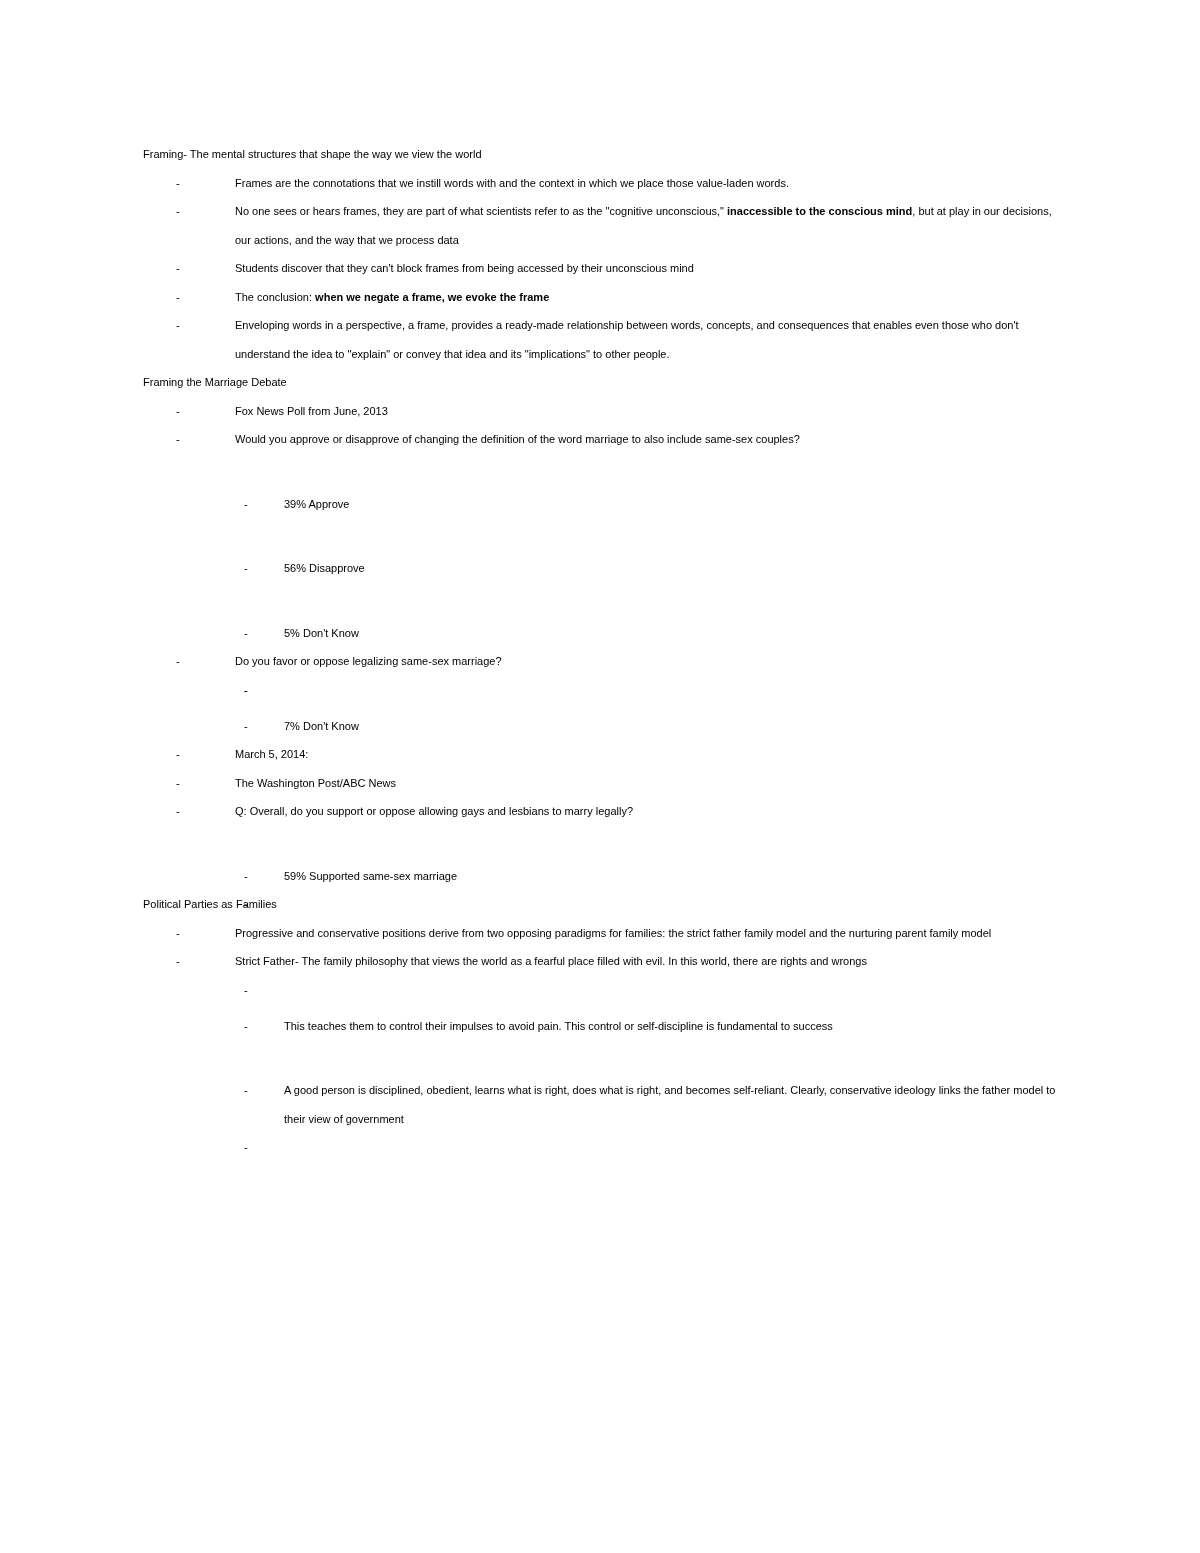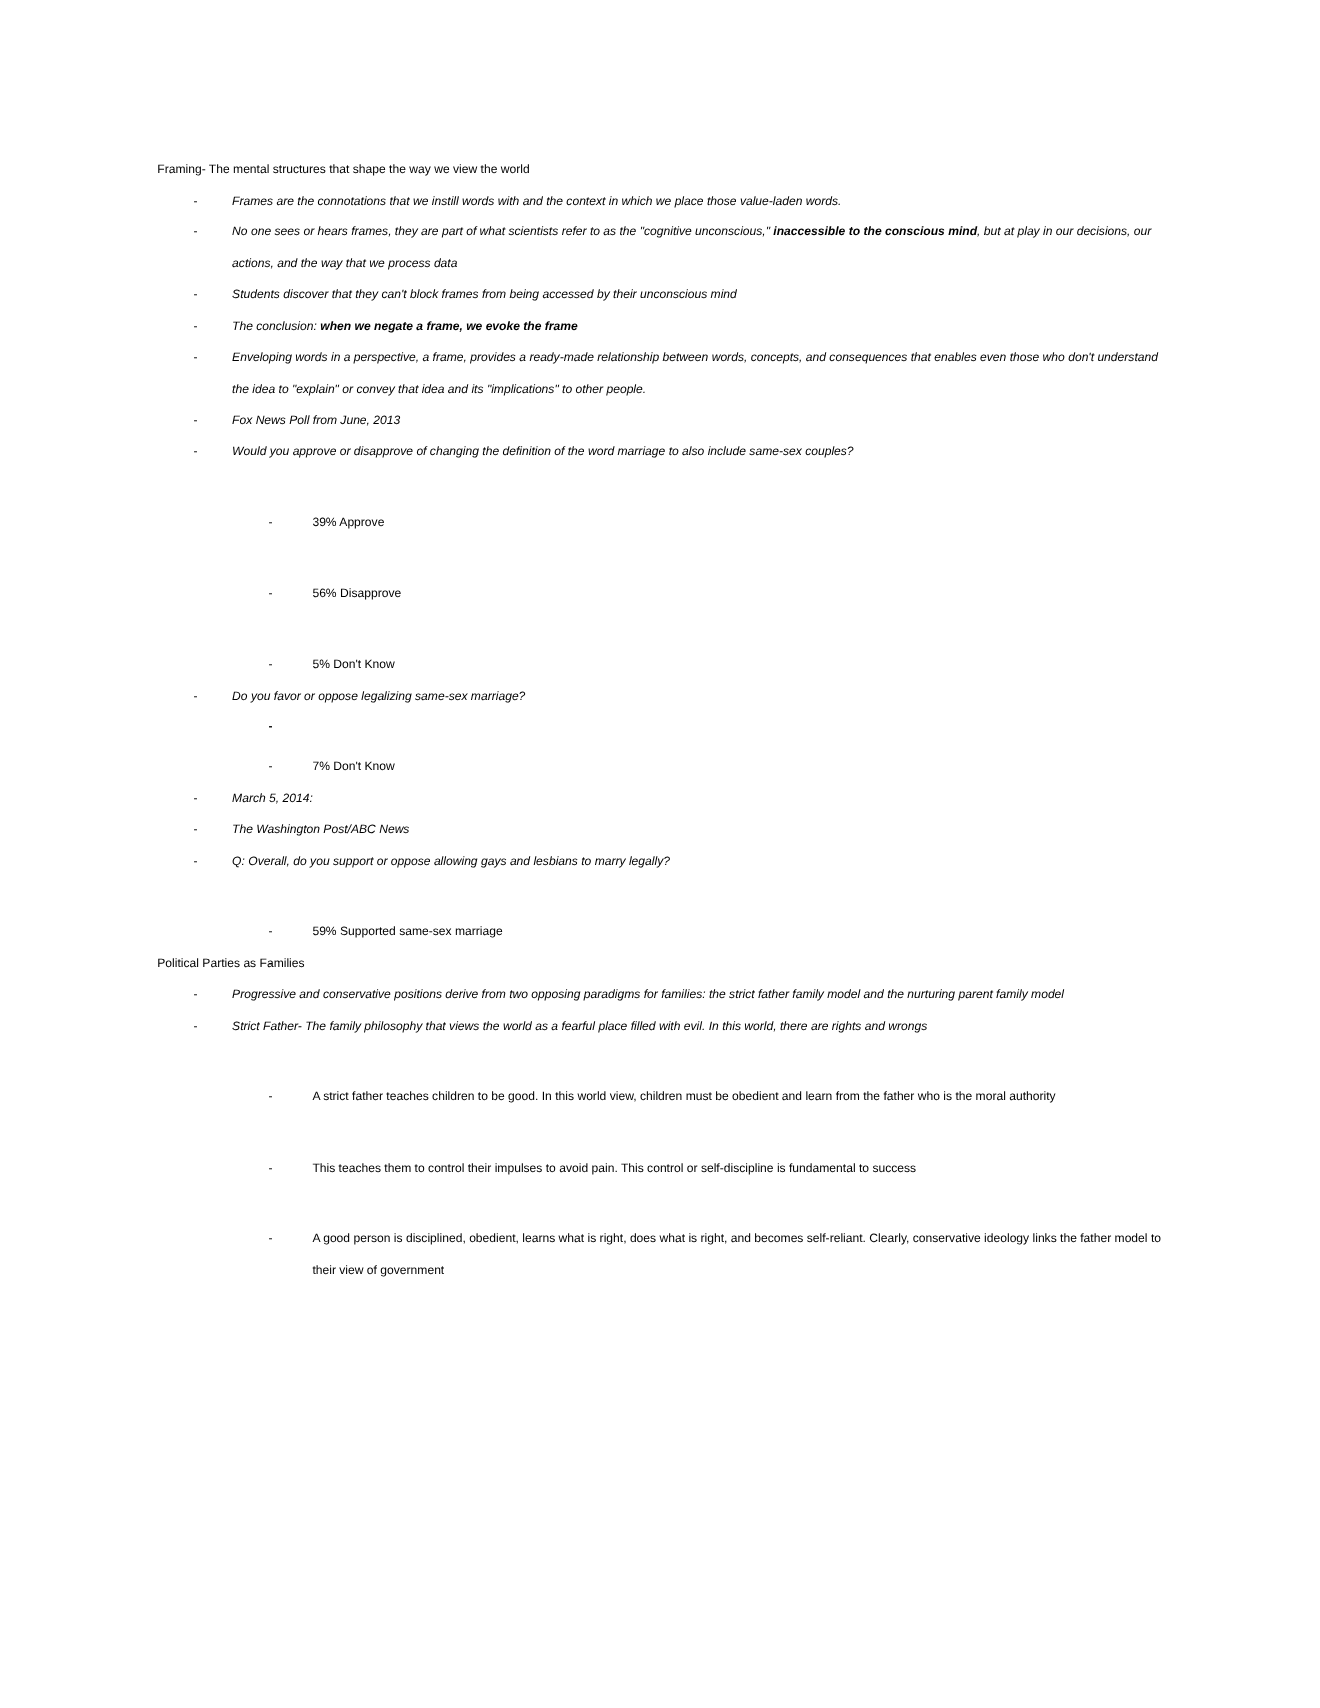--- a/index.html
+++ b/index.html
@@ -17,21 +17,21 @@
   }
   .content {
     position: absolute;
     left: 143px;
     top: 140px;
     width: 917px;
   }
   .block { position: relative; }
   .block .text { display: block; }
   .level-0 .text { margin-left: 0; }
-  .level-1 .text { margin-left: 68px; font-style: italic; }
+  .level-1 .text { margin-left: 92px; }
   .level-2 .text { margin-left: 141px; margin-top: 36px; }
   .marker { position: absolute; top: 0; }
   .level-1 > .marker { left: 33px; }
   .level-2 > .marker { left: 101px; }
   .bold { font-weight: bold; }
 </style>
 </head>
 <body>
 
 <div class="page">
@@ -51,20 +51,23 @@
         <span class="marker">-</span>
         <span class="text"><span>Students discover that they can't block frames from being accessed by their unconscious mind</span></span>
       </div>
       <div class="block level-1">
         <span class="marker">-</span>
         <span class="text"><span>The conclusion: </span><span class="bold">when we negate a frame, we evoke the frame</span></span>
       </div>
       <div class="block level-1">
         <span class="marker">-</span>
         <span class="text"><span>Enveloping words in a perspective, a frame, provides a ready-made relationship between words, concepts, and consequences that enables even those who don't understand the idea to "explain" or convey that idea and its "implications" to other people.</span></span>
+      </div>
+      <div class="block level-0">
+        <span class="text"><span>Framing the Marriage Debate</span></span>
       </div>
       <div class="block level-1">
         <span class="marker">-</span>
         <span class="text"><span>Fox News Poll from June, 2013</span></span>
       </div>
       <div class="block level-1">
         <span class="marker">-</span>
         <span class="text"><span>Would you approve or disapprove of changing the definition of the word marriage to also include same-sex couples?</span></span>
       </div>
       <div class="block level-2">
@@ -121,21 +124,20 @@
       <div class="block level-1">
         <span class="marker">-</span>
         <span class="text"><span>Progressive and conservative positions derive from two opposing paradigms for families: the strict father family model and the nurturing parent family model</span></span>
       </div>
       <div class="block level-1">
         <span class="marker">-</span>
         <span class="text"><span>Strict Father- The family philosophy that views the world as a fearful place filled with evil. In this world, there are rights and wrongs</span></span>
       </div>
       <div class="block level-2">
         <span class="marker">-</span>
-        <span class="text"><span>A strict father teaches children to be good. In this world view, children must be obedient and learn from the father who is the moral authority</span></span>
       </div>
       <div class="block level-2">
         <span class="marker">-</span>
         <span class="text"><span>This teaches them to control their impulses to avoid pain. This control or self-discipline is fundamental to success</span></span>
       </div>
       <div class="block level-2">
         <span class="marker">-</span>
         <span class="text"><span>A good person is disciplined, obedient, learns what is right, does what is right, and becomes self-reliant. Clearly, conservative ideology links the father model to their view of government</span></span>
       </div>
       <div class="block level-2">

